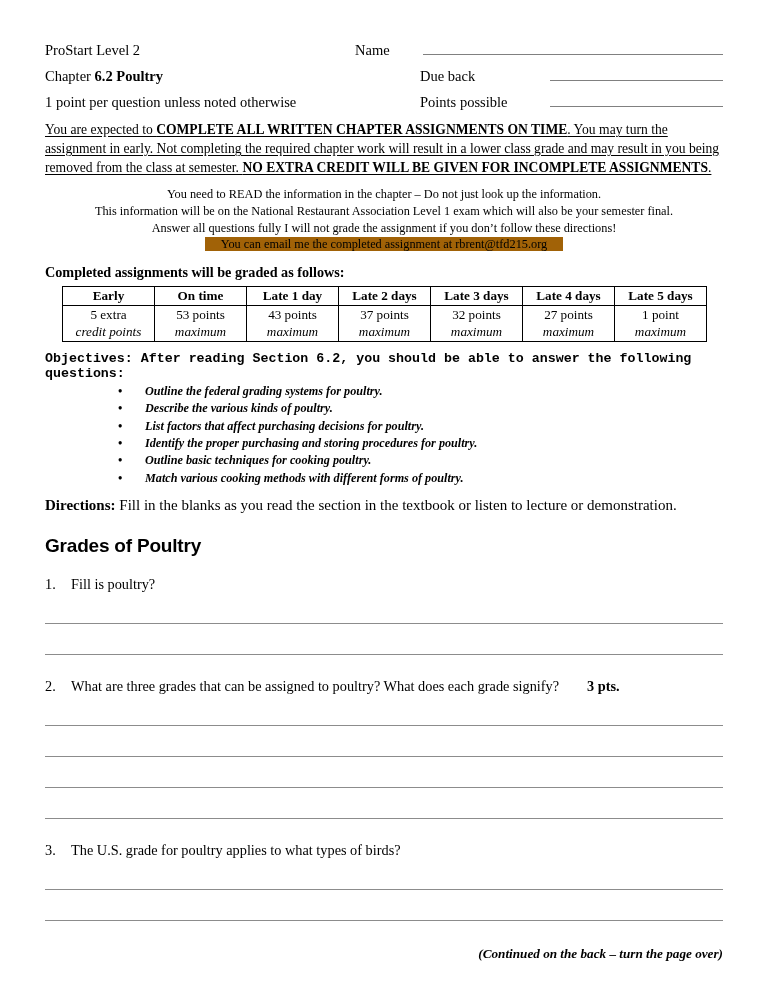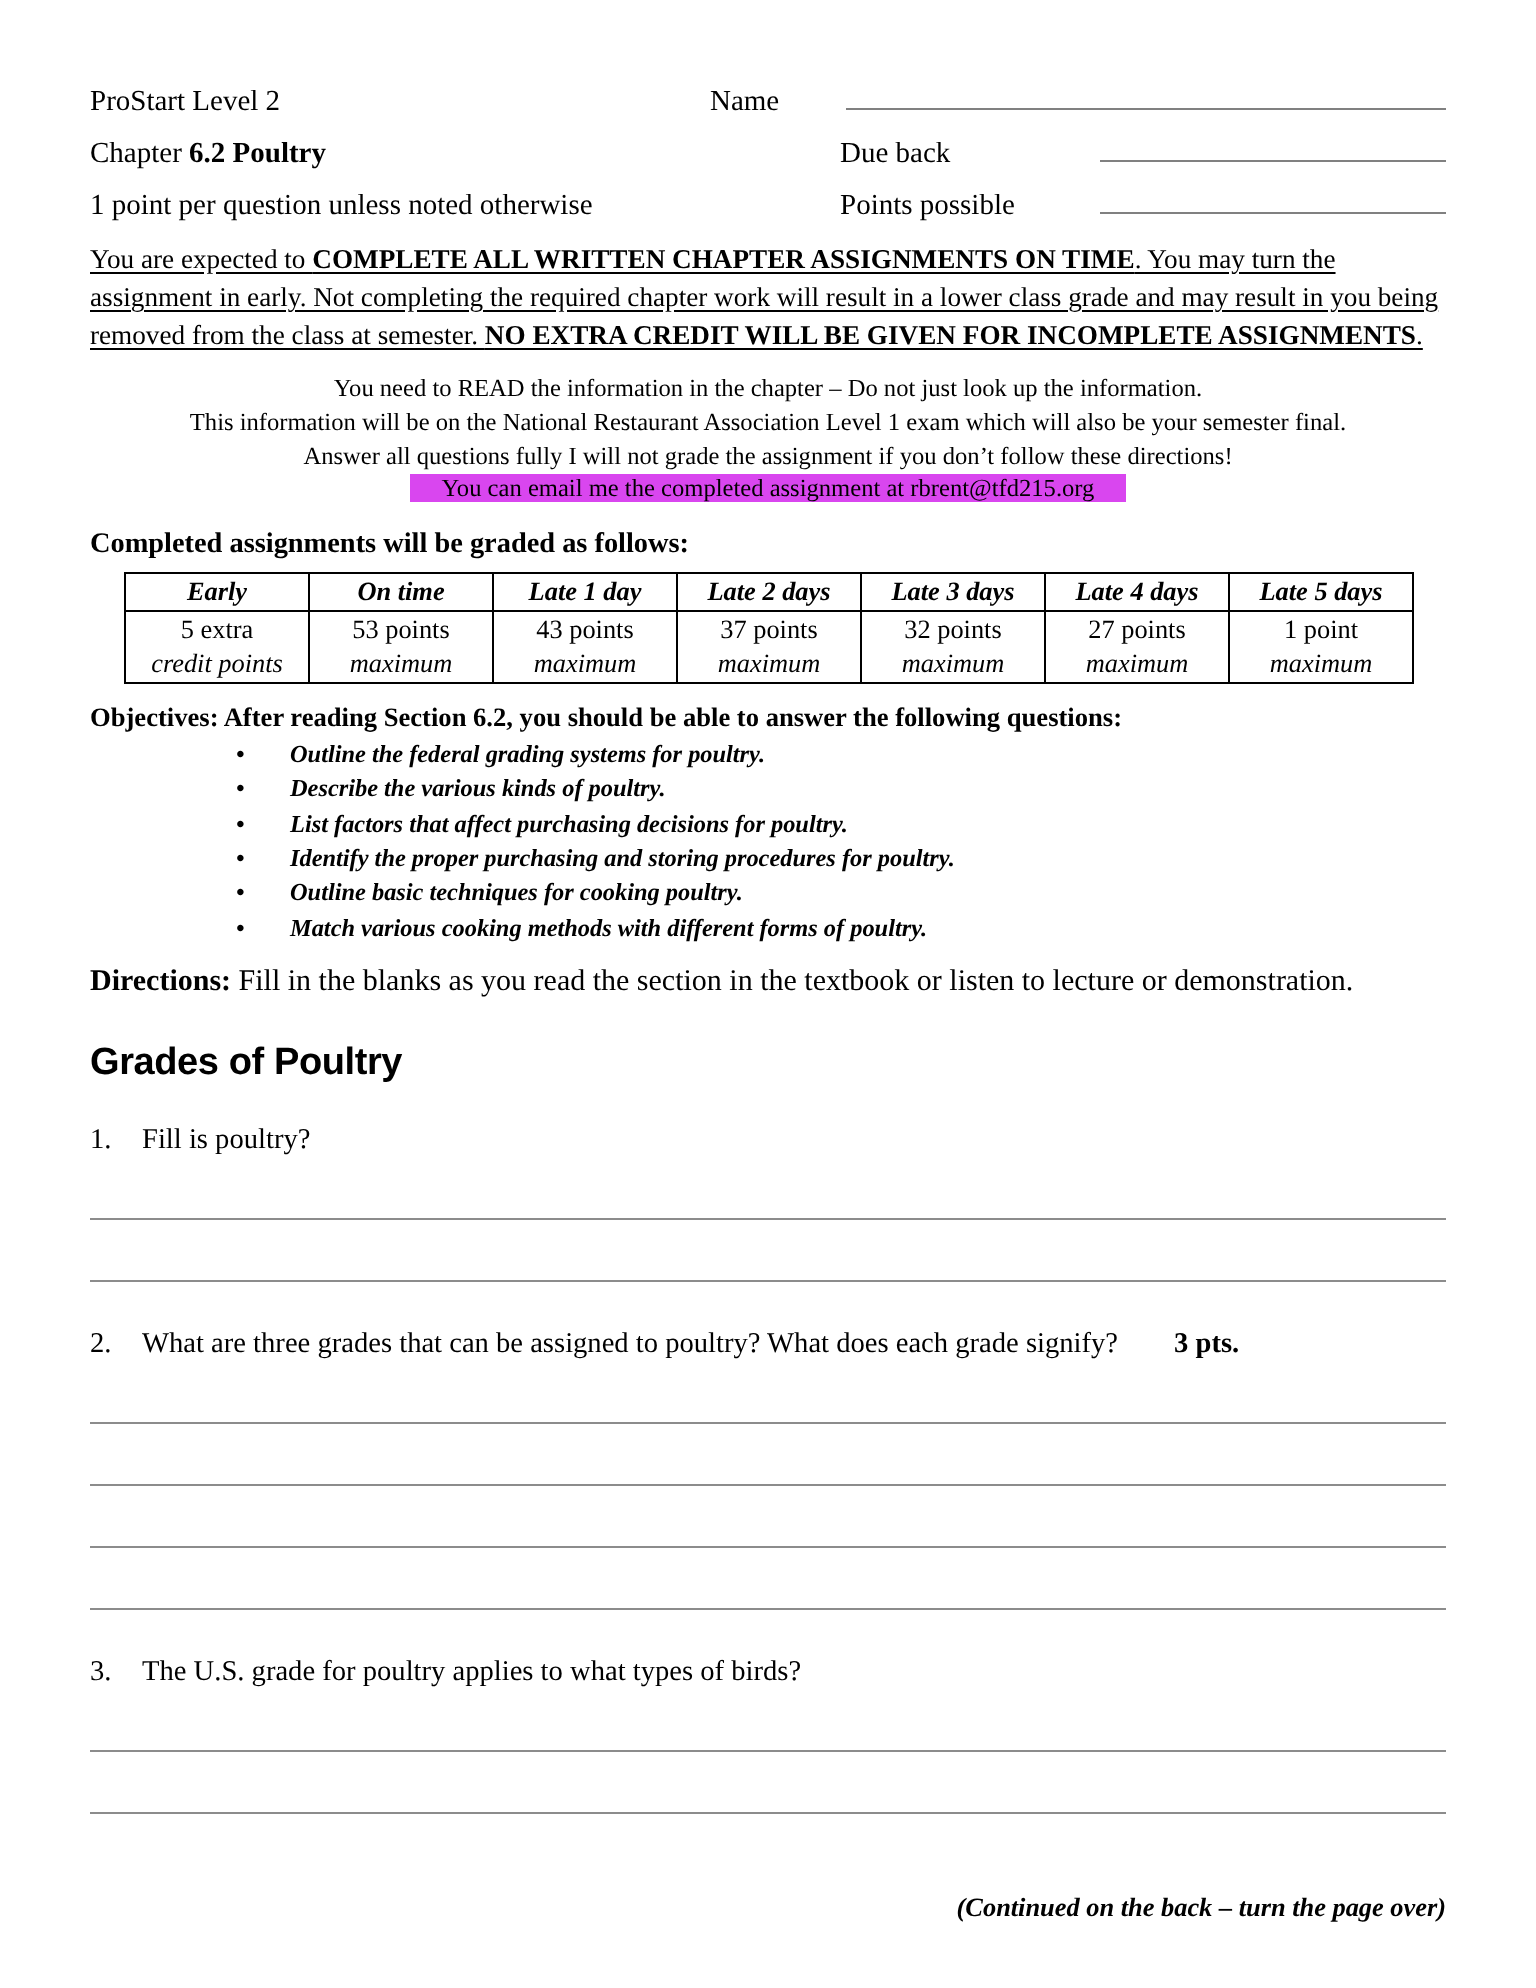--- a/index.html
+++ b/index.html
@@ -70,21 +70,21 @@
 
   
   .notes {
     margin-top: 9px;
     text-align: center;
     font-size: 12.3px;
     line-height: 1.36;
   }
   .notes div { white-space: nowrap; }
   .hl {
-    background: #d946ef;
+    background: #a16207;
     padding: 0 16px;
   }
 
   
   .graded-lead {
     margin-top: 11px;
     font-size: 14.2px;
     font-weight: bold;
   }
   table.grades {
@@ -94,28 +94,29 @@
     width: 645px;
     table-layout: fixed;
   }
   table.grades td, table.grades th {
     border: 1px solid #000000;
     text-align: center;
     font-size: 13.2px;
     padding: 1px 2px;
     line-height: 1.24;
   }
-  table.grades th { font-weight: bold; font-style: italic; }
+  table.grades th { font-weight: bold; }
   table.grades td .l2 { display: block; font-style: italic; }
 
   
   .objectives-title {
     margin-top: 9px;
     font-size: 13.3px;
     font-weight: bold;
+    font-family: Liberation Mono, monospace;
   }
   ul.objs {
     margin: 2px 0 0 0;
     padding-left: 0;
     list-style: none;
   }
   ul.objs li {
     font-size: 12.2px;
     font-weight: bold;
     font-style: italic;

